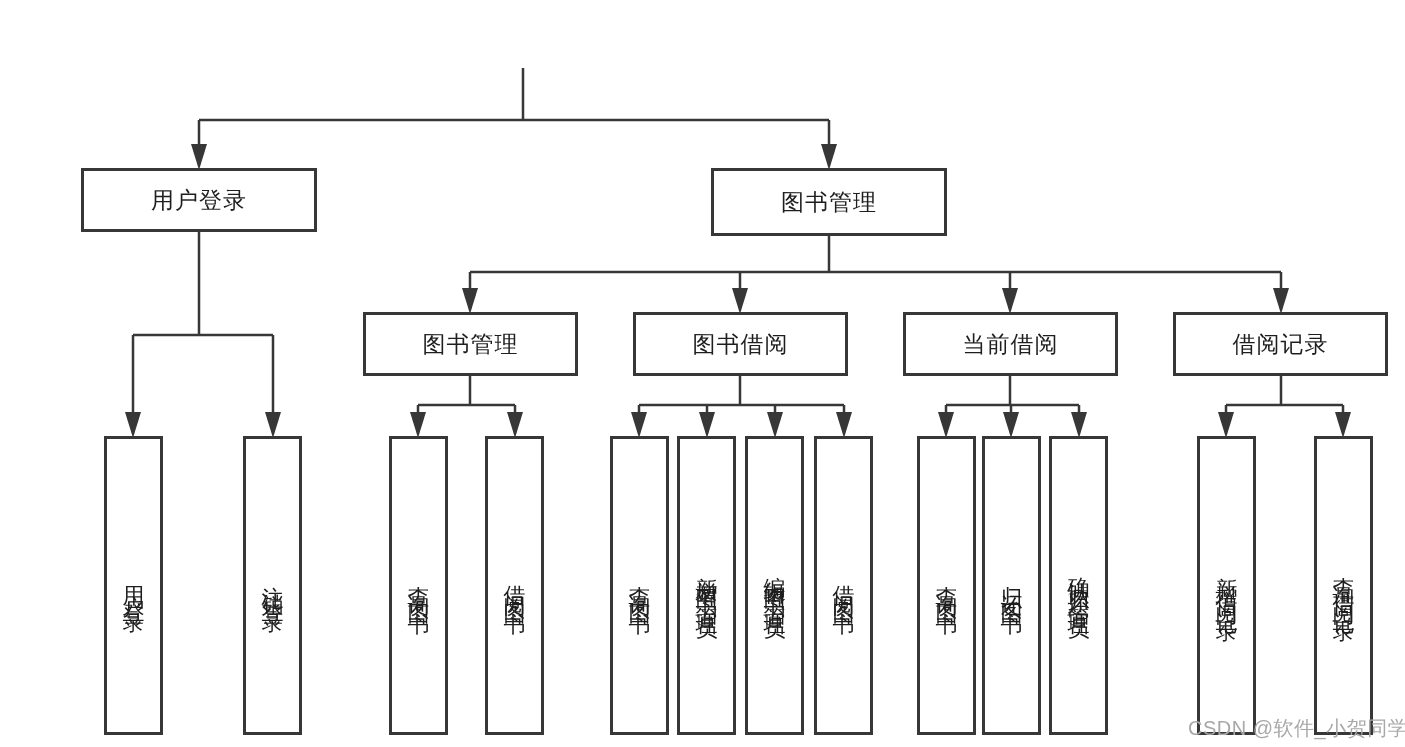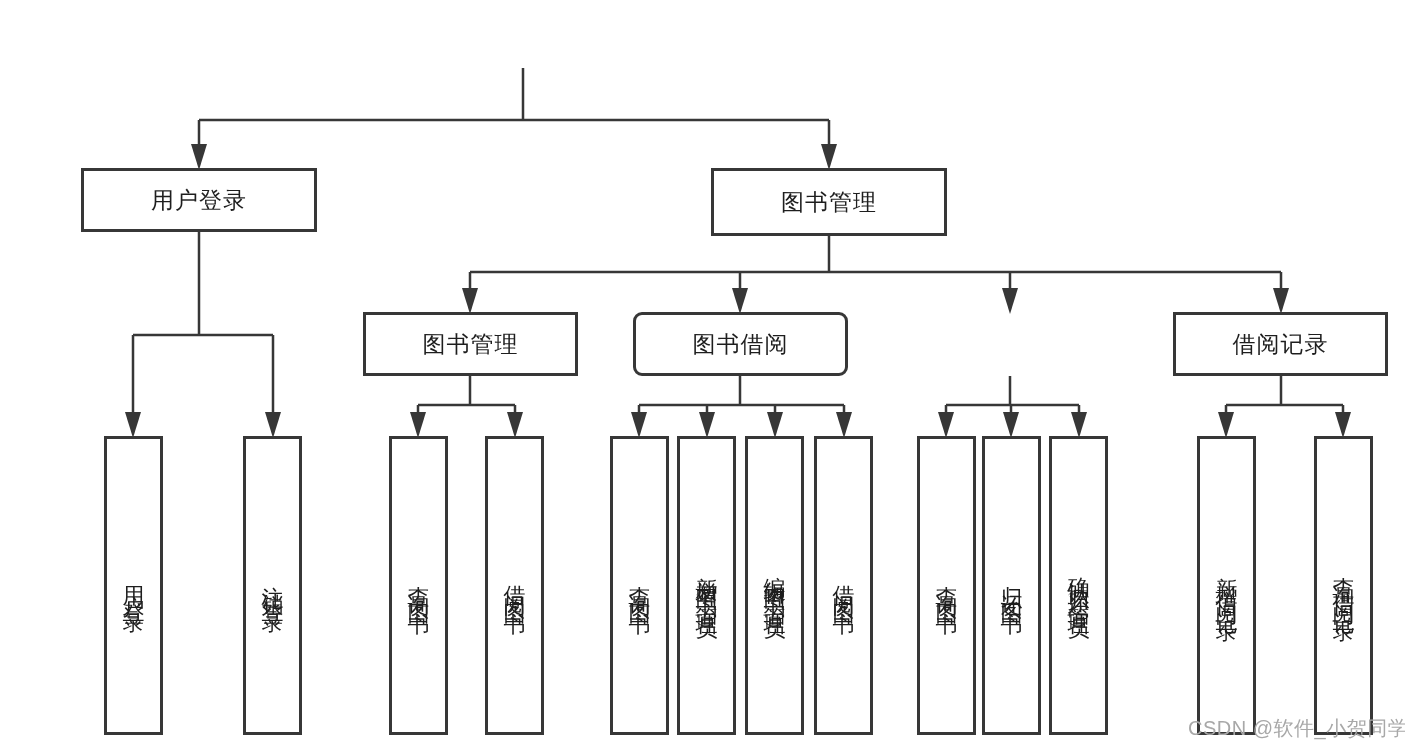--- a/index.html
+++ b/index.html
@@ -65,21 +65,22 @@
       <polygon points="1218,412 1234,412 1226,438"></polygon>
       <polygon points="1335,412 1351,412 1343,438"></polygon>
     </g>
   </svg>
 
 
   <div class="hbox" style="left:81px;top:168px;width:236px;height:64px;">用户登录</div>
   <div class="hbox" style="left:711px;top:168px;width:236px;height:68px;">图书管理</div>
 
   <div class="hbox" style="left:363px;top:312px;width:215px;height:64px;">图书管理</div>
-  <div class="hbox" style="left:633px;top:312px;width:215px;height:64px;border-radius:9px;">图书借阅</div>
+  <div class="hbox" style="left:633px;top:312px;width:215px;height:64px;">图书借阅</div>
+  <div class="hbox" style="left:903px;top:312px;width:215px;height:64px;">当前借阅</div>
   <div class="hbox" style="left:1173px;top:312px;width:215px;height:64px;">借阅记录</div>
 
   <div class="leaf" style="left:104px;">用户登录</div>
   <div class="leaf" style="left:243px;">注销登录</div>
 
   <div class="leaf" style="left:389px;">查询图书</div>
   <div class="leaf" style="left:485px;">借阅图书</div>
 
   <div class="leaf" style="left:610px;">查询图书</div>
   <div class="leaf" style="left:677px;letter-spacing:6px;">新增图书（管理员）</div>

